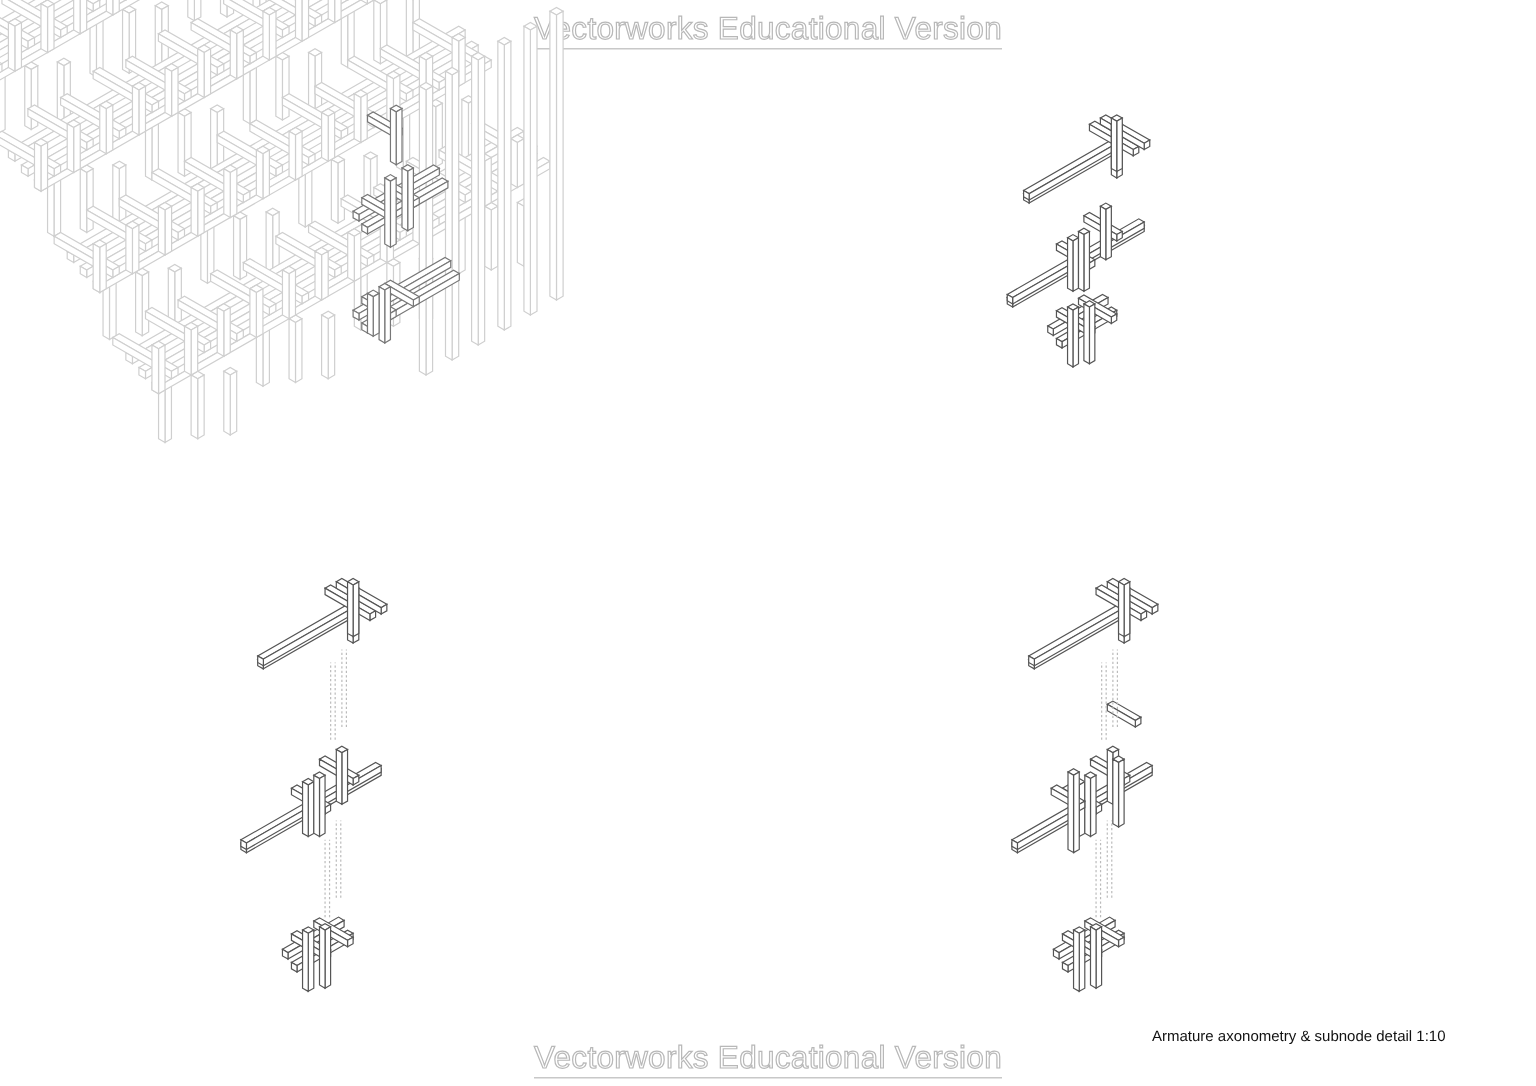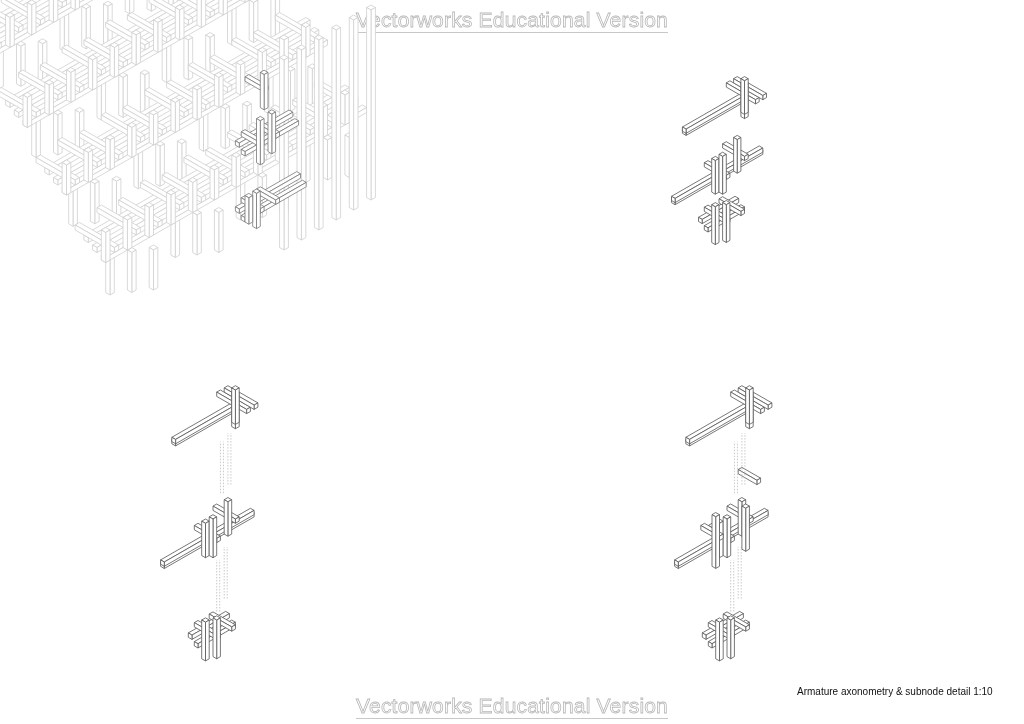--- a/index.html
+++ b/index.html
@@ -6,21 +6,21 @@
   body { width: 1024px; height: 724px; position: relative; overflow: hidden; font-family: "Liberation Sans", sans-serif; }
   .watermark {
     position: absolute; left: 0; width: 1024px; text-align: center;
     font-family: "Liberation Sans", sans-serif; font-size: 21px; letter-spacing: 0.2px;
     color: #ffffff; -webkit-text-stroke: 0.8px #b8b8b8;
   }
   .watermark span { display: inline-block; border-bottom: 1.5px solid #c8c8c8; line-height: 22px; padding-bottom: 1px; }
   .wm-top { top: 8px; }
   .wm-bottom { top: 694px; }
   .caption {
-    position: absolute; left: 797px; top: 686px; font-size: 10px; color: #111111;
+    position: absolute; left: 768px; top: 686px; font-size: 10px; color: #111111;
     font-family: "Liberation Sans", sans-serif; white-space: nowrap;
   }
   svg.drawing { position: absolute; left: 0; top: 0; }
 </style>
 </head>
 <body>
 
 <div class="watermark wm-top"><span>Vectorworks Educational Version</span></div>
 <div class="watermark wm-bottom"><span>Vectorworks Educational Version</span></div>
 

